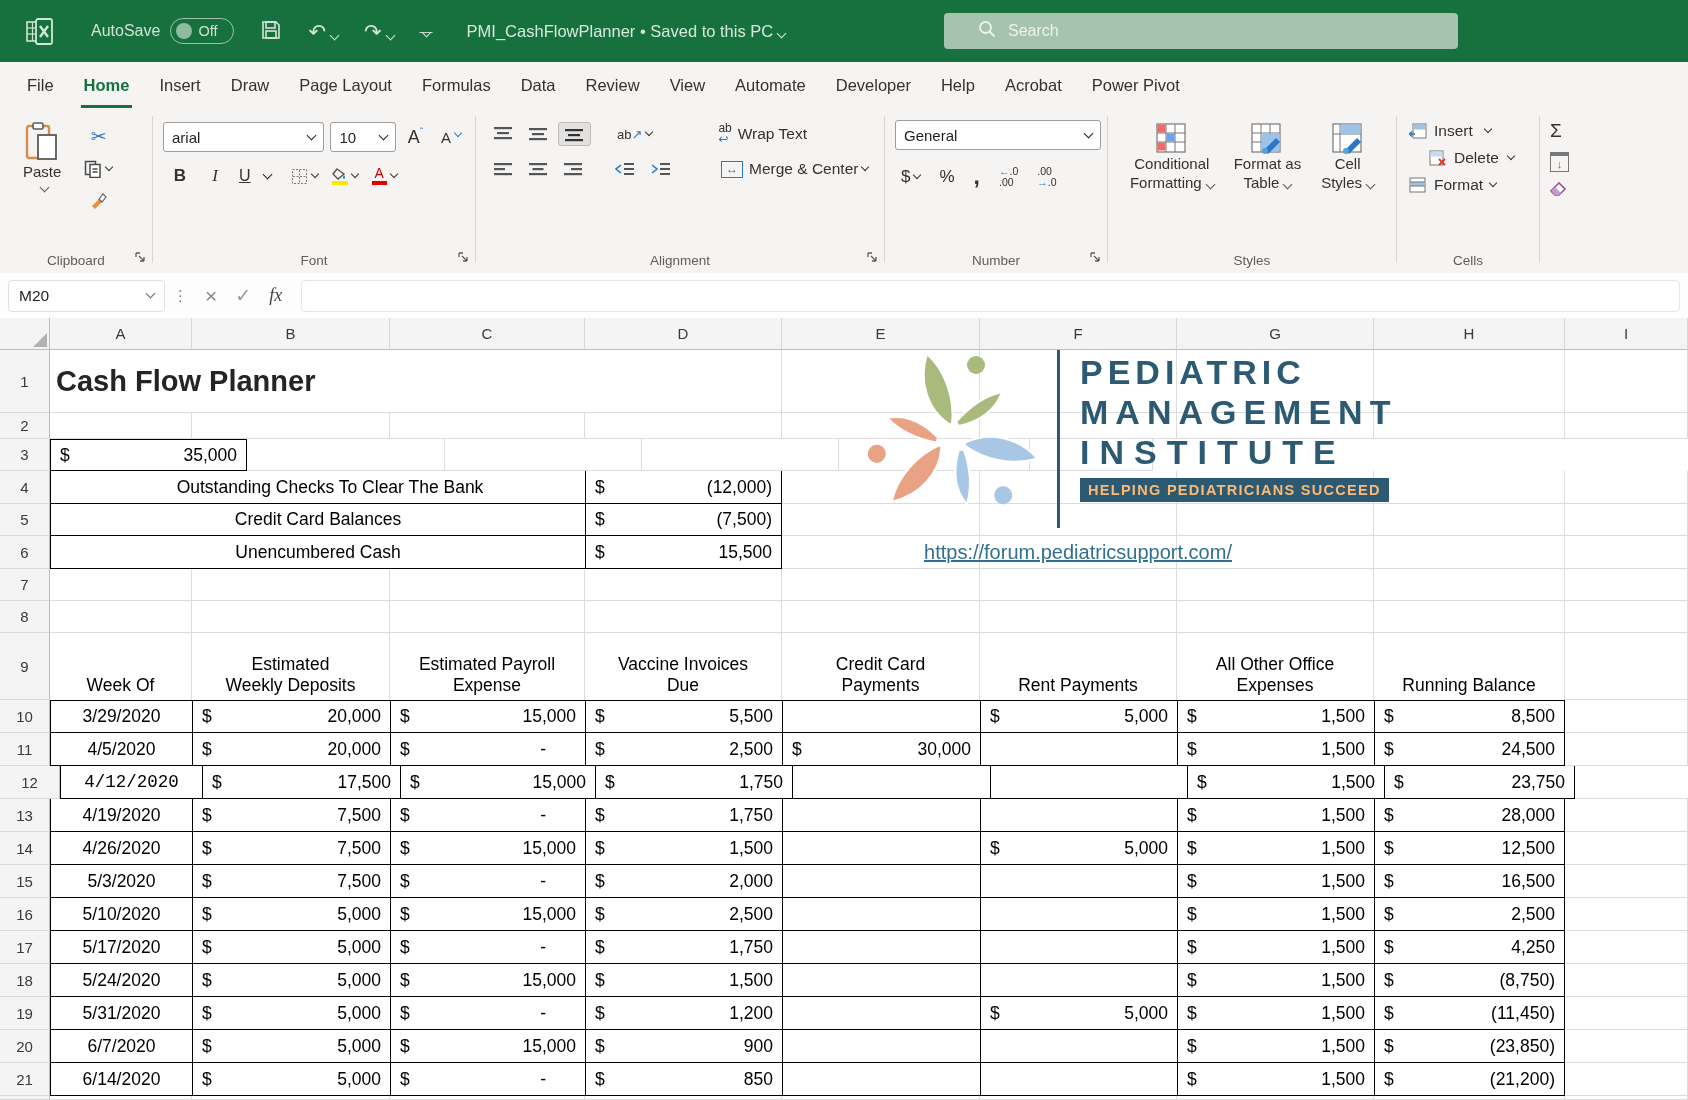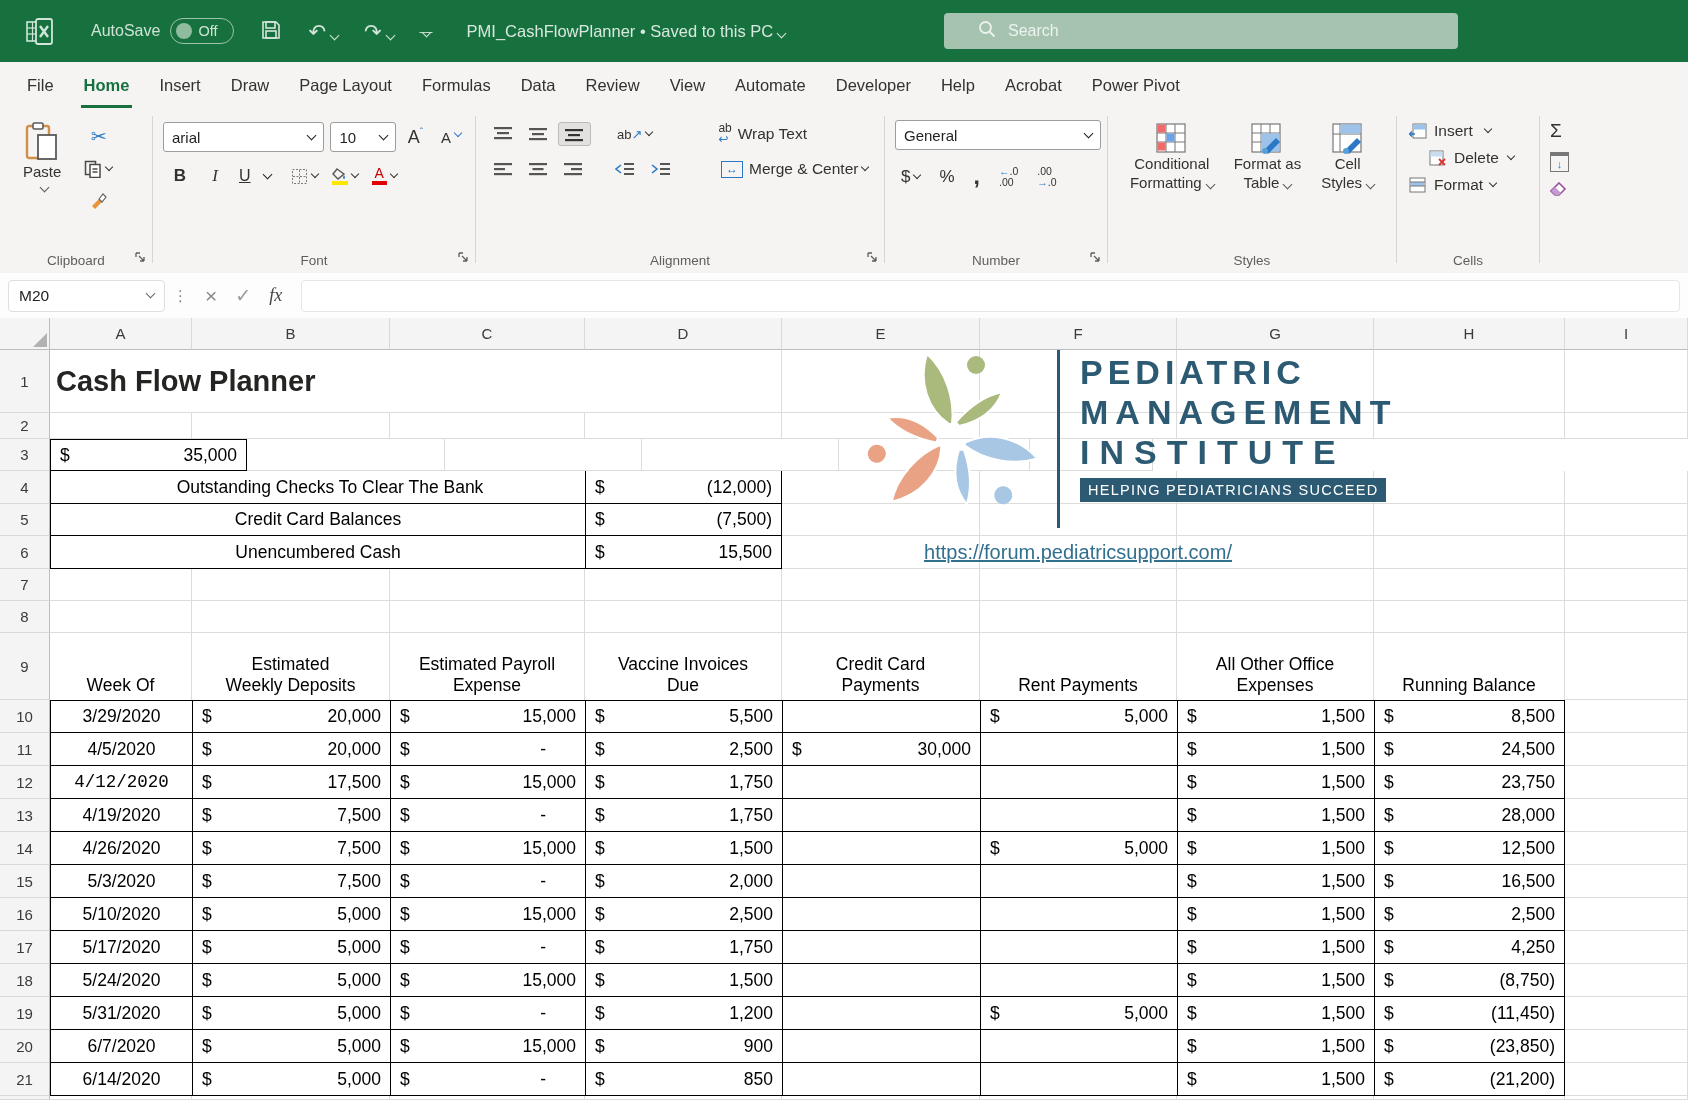--- a/index.html
+++ b/index.html
@@ -86,22 +86,22 @@
               white-space:pre-line;line-height:21px;padding-bottom:4px;border-right:1px solid #dcdcdc;}
   .datec{display:flex;align-items:center;justify-content:center;}
 
   
   #logo{position:absolute;left:860px;top:20px;width:620px;height:195px;pointer-events:none;}
   #logo-divider{position:absolute;left:197px;top:12px;width:2.5px;height:178px;background:#2d5a73;}
   #logo-text{position:absolute;left:220px;top:14px;color:#2d5a73;font-weight:600;}
   .lt1{font-size:34px;letter-spacing:5px;line-height:40px;}
   .lt2{font-size:34px;letter-spacing:7px;line-height:40px;}
   .lt3{font-size:34px;letter-spacing:10px;line-height:40px;}
-  #tagline{display:inline-block;margin-top:6px;background:#2d5a73;color:#ffffff;font-size:14.5px;
-           font-weight:400;letter-spacing:1.3px;padding:4px 8px;}
+  #tagline{display:inline-block;margin-top:6px;background:#2d5a73;color:#fdba74;font-size:14.5px;
+           font-weight:700;letter-spacing:1.3px;padding:4px 8px;}
   #sheet-link{position:absolute;left:782px;top:218px;width:592px;height:33px;display:flex;
               align-items:center;justify-content:center;font-size:20px;color:#31708f;
               text-decoration:underline;cursor:pointer;}
 </style>
 </head>
 <body>
 
 <div id="app">
 
   <div id="titlebar">
@@ -678,21 +678,21 @@
             <div class="cur">$</div>
             <div class="amt">1,500</div>
           </div>
           <div class="gcell acct cellfont bL bB bR" style="width: 191px; height: 33px;">
             <div class="cur">$</div>
             <div class="amt">24,500</div>
           </div>
           <div class="gcell plain" style="width: 123px; height: 33px;"></div>
         </div>
         <div class="grow">
-          <div class="gcell gnum" style="width: 50px; height: 33px;">12</div>
+          <div class="gcell gnum" style="width: 60px; height: 33px;">12</div>
           <div class="gcell datec cellfont bL bB" style="width: 142px; height: 33px; font-family: Liberation Mono, monospace;">4/12/2020</div>
           <div class="gcell acct cellfont bL bB" style="width: 198px; height: 33px;">
             <div class="cur">$</div>
             <div class="amt">17,500</div>
           </div>
           <div class="gcell acct cellfont bL bB" style="width: 195px; height: 33px;">
             <div class="cur">$</div>
             <div class="amt">15,000</div>
           </div>
           <div class="gcell acct cellfont bL bB" style="width: 197px; height: 33px;">

